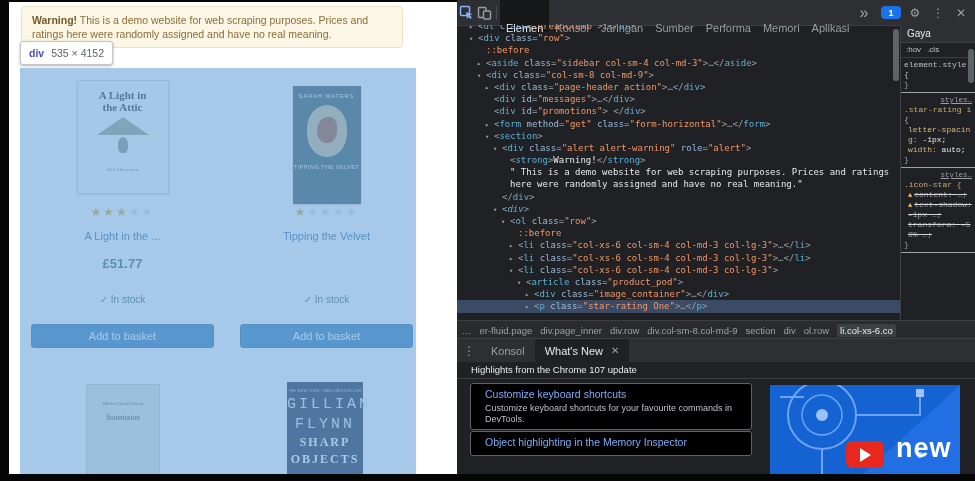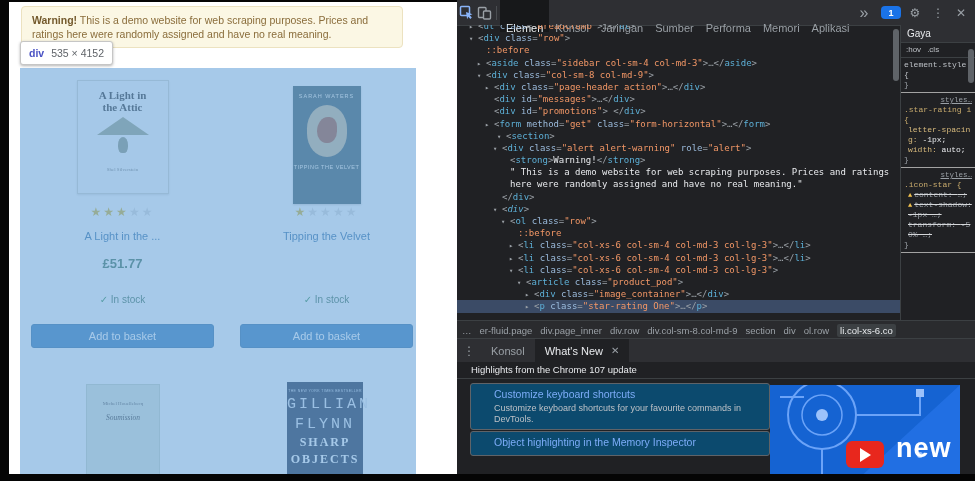--- a/index.html
+++ b/index.html
@@ -109,21 +109,21 @@
     border-top:1px solid #3c4043;display:flex;align-items:center}
   .kebab2{margin:0 3px}
   .drawer-tabs{display:flex;height:100%}
   .drtab{padding:0 10px;line-height:24px;color:#9aa0a6;font-size:11px;display:flex;align-items:center;gap:8px;cursor:pointer}
   .drtab.sel{background:#202124;color:#e8eaed}
   .drclose{color:#9aa0a6;font-size:10px}
   .wn-header{position:absolute;top:362px;left:0;right:0;height:16px;line-height:16px;background:#202124;
     border-bottom:1px solid #3c4043;font-size:9.5px;color:#e8eaed;padding-left:14px}
   .wn-content{position:absolute;top:379px;left:0;right:0;height:95px;background:#202124;overflow:hidden}
   .wn-card{position:absolute;left:13px;width:252px;border:1px solid #5f6368;border-radius:3px;
-    padding:4px 23px;background:#0c4a6e}
+    padding:4px 14px;background:#000000}
   .wn-card.c1{top:4px}
   .wn-card.c2{top:52px}
   .wn-title{display:block;color:#7cacf8;font-size:10.5px;margin-bottom:2px;text-decoration:none;cursor:pointer;line-height:13px}
   .wn-desc{color:#bdc1c6;font-size:9px;line-height:11px}
   .promo{position:absolute;left:313px;top:6px;width:190px;height:120px;overflow:hidden;cursor:pointer}
   .play{position:absolute;left:76px;top:56px;width:38px;height:27px;background:#e8271d;border-radius:6px;
     display:flex;align-items:center;justify-content:center}
   .play-tri{width:0;height:0;border-left:11px solid #fff;border-top:7px solid transparent;border-bottom:7px solid transparent}
   .promo-new{position:absolute;left:126px;top:48px;font-size:27px;font-weight:bold;color:#fff;letter-spacing:1px}
 </style>
@@ -231,21 +231,21 @@
         <div class="tree-scroll" id="tree-lines">
             <div class="tline" style="padding-left: 12px;"><span class="arrow">▸</span><span class="tk-g">&lt;</span><span class="tk-t">ul</span><span class="tk-w"> </span><span class="tk-n">class</span><span class="tk-g">=</span><span class="tk-v">"breadcrumb"</span><span class="tk-g">&gt;</span><span class="tk-d">…</span><span class="tk-g">&lt;/</span><span class="tk-t">ul</span><span class="tk-g">&gt;</span></div>
             <div class="tline" style="padding-left: 12px;"><span class="arrow">▾</span><span class="tk-g">&lt;</span><span class="tk-t">div</span><span class="tk-w"> </span><span class="tk-n">class</span><span class="tk-g">=</span><span class="tk-v">"row"</span><span class="tk-g">&gt;</span></div>
             <div class="tline" style="padding-left: 20px;"><span class="arrow"></span><span class="tk-v">::before</span></div>
             <div class="tline" style="padding-left: 20px;"><span class="arrow">▸</span><span class="tk-g">&lt;</span><span class="tk-t">aside</span><span class="tk-w"> </span><span class="tk-n">class</span><span class="tk-g">=</span><span class="tk-v">"sidebar col-sm-4 col-md-3"</span><span class="tk-g">&gt;</span><span class="tk-d">…</span><span class="tk-g">&lt;/</span><span class="tk-t">aside</span><span class="tk-g">&gt;</span></div>
             <div class="tline" style="padding-left: 20px;"><span class="arrow">▾</span><span class="tk-g">&lt;</span><span class="tk-t">div</span><span class="tk-w"> </span><span class="tk-n">class</span><span class="tk-g">=</span><span class="tk-v">"col-sm-8 col-md-9"</span><span class="tk-g">&gt;</span></div>
             <div class="tline" style="padding-left: 28px;"><span class="arrow">▸</span><span class="tk-g">&lt;</span><span class="tk-t">div</span><span class="tk-w"> </span><span class="tk-n">class</span><span class="tk-g">=</span><span class="tk-v">"page-header action"</span><span class="tk-g">&gt;</span><span class="tk-d">…</span><span class="tk-g">&lt;/</span><span class="tk-t">div</span><span class="tk-g">&gt;</span></div>
             <div class="tline" style="padding-left: 28px;"><span class="arrow"></span><span class="tk-g">&lt;</span><span class="tk-t">div</span><span class="tk-w"> </span><span class="tk-n">id</span><span class="tk-g">=</span><span class="tk-v">"messages"</span><span class="tk-g">&gt;</span><span class="tk-d">…</span><span class="tk-g">&lt;/</span><span class="tk-t">div</span><span class="tk-g">&gt;</span></div>
             <div class="tline" style="padding-left: 28px;"><span class="arrow"></span><span class="tk-g">&lt;</span><span class="tk-t">div</span><span class="tk-w"> </span><span class="tk-n">id</span><span class="tk-g">=</span><span class="tk-v">"promotions"</span><span class="tk-g">&gt;</span><span class="tk-w"> </span><span class="tk-g">&lt;/</span><span class="tk-t">div</span><span class="tk-g">&gt;</span></div>
             <div class="tline" style="padding-left: 28px;"><span class="arrow">▸</span><span class="tk-g">&lt;</span><span class="tk-t">form</span><span class="tk-w"> </span><span class="tk-n">method</span><span class="tk-g">=</span><span class="tk-v">"get"</span><span class="tk-w"> </span><span class="tk-n">class</span><span class="tk-g">=</span><span class="tk-v">"form-horizontal"</span><span class="tk-g">&gt;</span><span class="tk-d">…</span><span class="tk-g">&lt;/</span><span class="tk-t">form</span><span class="tk-g">&gt;</span></div>
-            <div class="tline" style="padding-left: 40px;"><span class="arrow">▾</span><span class="tk-g">&lt;</span><span class="tk-t">section</span><span class="tk-g">&gt;</span></div>
+            <div class="tline" style="padding-left: 28px;"><span class="arrow">▾</span><span class="tk-g">&lt;</span><span class="tk-t">section</span><span class="tk-g">&gt;</span></div>
             <div class="tline" style="padding-left: 36px;"><span class="arrow">▾</span><span class="tk-g">&lt;</span><span class="tk-t">div</span><span class="tk-w"> </span><span class="tk-n">class</span><span class="tk-g">=</span><span class="tk-v">"alert alert-warning"</span><span class="tk-w"> </span><span class="tk-n">role</span><span class="tk-g">=</span><span class="tk-v">"alert"</span><span class="tk-g">&gt;</span></div>
             <div class="tline" style="padding-left: 44px;"><span class="arrow"></span><span class="tk-g">&lt;</span><span class="tk-t">strong</span><span class="tk-g">&gt;</span><span class="tk-w">Warning!</span><span class="tk-g">&lt;/</span><span class="tk-t">strong</span><span class="tk-g">&gt;</span></div>
             <div class="tline" style="padding-left: 44px;"><span class="arrow"></span><span class="tk-w">" This is a demo website for web scraping purposes. Prices and ratings</span></div>
             <div class="tline" style="padding-left: 44px;"><span class="arrow"></span><span class="tk-w">here were randomly assigned and have no real meaning."</span></div>
             <div class="tline" style="padding-left: 36px;"><span class="arrow"></span><span class="tk-g">&lt;/</span><span class="tk-t">div</span><span class="tk-g">&gt;</span></div>
             <div class="tline" style="padding-left: 36px; font-style: italic;"><span class="arrow">▾</span><span class="tk-g">&lt;</span><span class="tk-t">div</span><span class="tk-g">&gt;</span></div>
             <div class="tline" style="padding-left: 44px;"><span class="arrow">▾</span><span class="tk-g">&lt;</span><span class="tk-t">ol</span><span class="tk-w"> </span><span class="tk-n">class</span><span class="tk-g">=</span><span class="tk-v">"row"</span><span class="tk-g">&gt;</span></div>
             <div class="tline" style="padding-left: 52px;"><span class="arrow"></span><span class="tk-v">::before</span></div>
             <div class="tline" style="padding-left: 52px;"><span class="arrow">▸</span><span class="tk-g">&lt;</span><span class="tk-t">li</span><span class="tk-w"> </span><span class="tk-n">class</span><span class="tk-g">=</span><span class="tk-v">"col-xs-6 col-sm-4 col-md-3 col-lg-3"</span><span class="tk-g">&gt;</span><span class="tk-d">…</span><span class="tk-g">&lt;/</span><span class="tk-t">li</span><span class="tk-g">&gt;</span></div>
             <div class="tline" style="padding-left: 52px;"><span class="arrow">▸</span><span class="tk-g">&lt;</span><span class="tk-t">li</span><span class="tk-w"> </span><span class="tk-n">class</span><span class="tk-g">=</span><span class="tk-v">"col-xs-6 col-sm-4 col-md-3 col-lg-3"</span><span class="tk-g">&gt;</span><span class="tk-d">…</span><span class="tk-g">&lt;/</span><span class="tk-t">li</span><span class="tk-g">&gt;</span></div>

